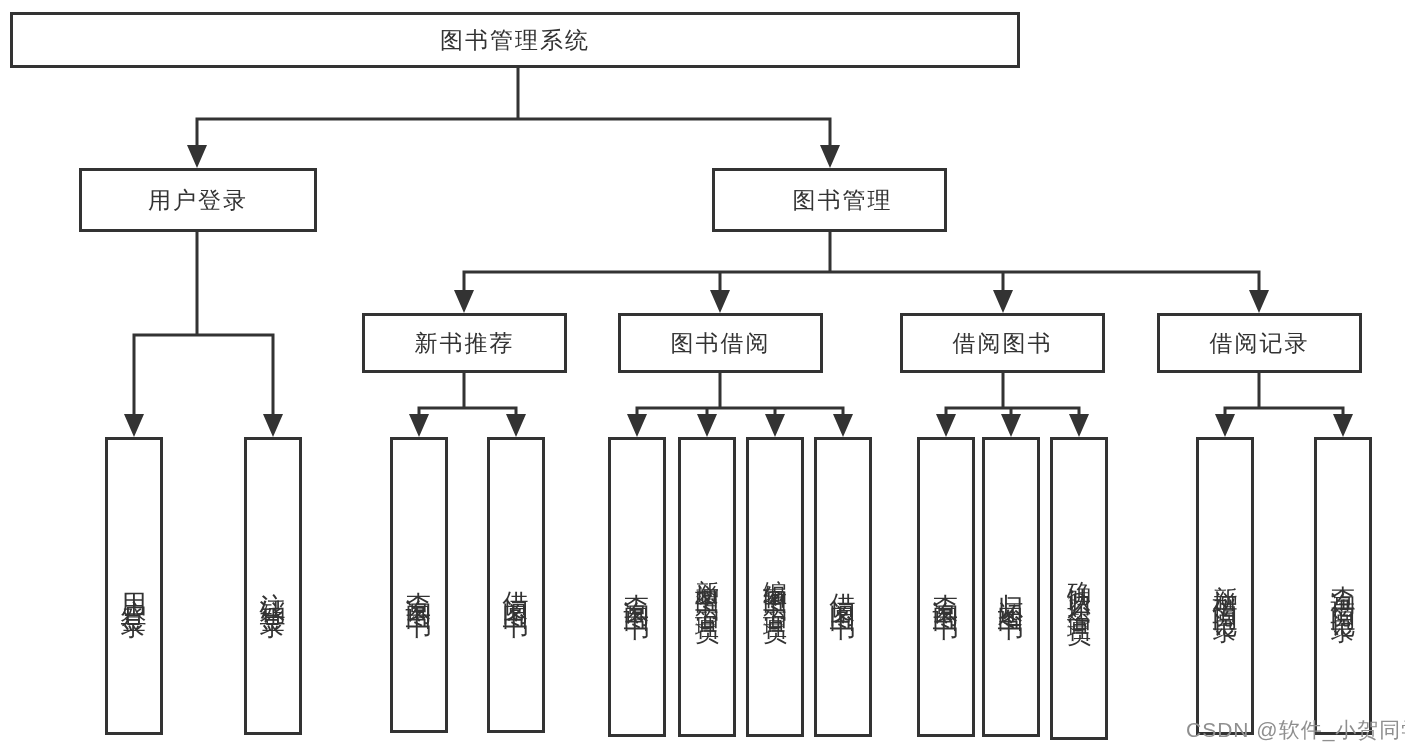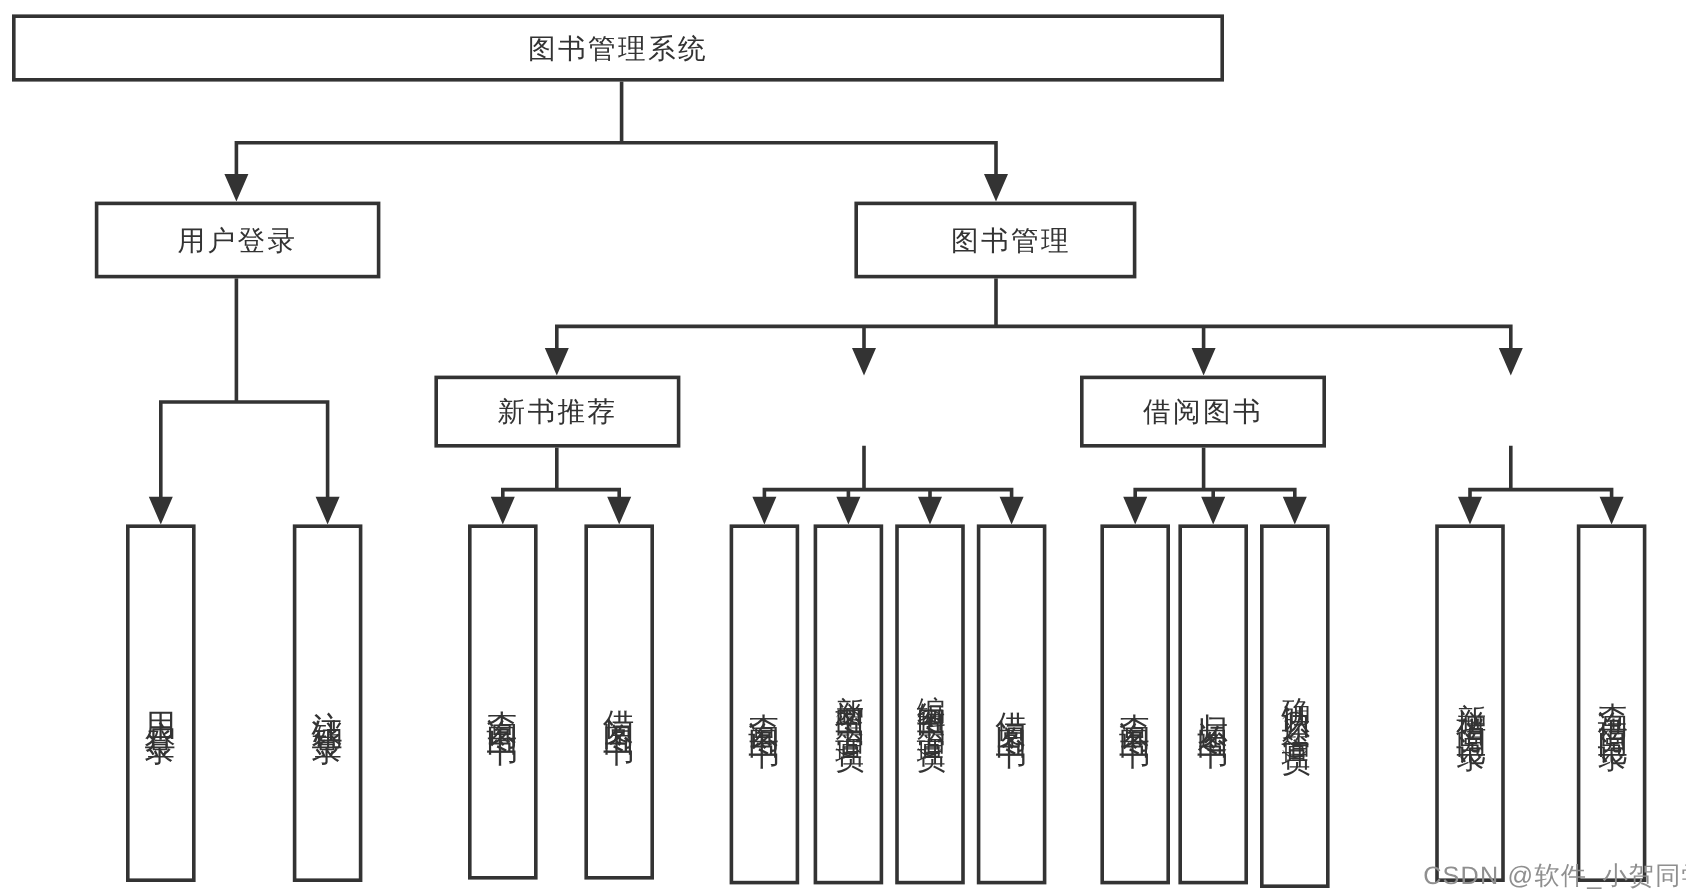--- a/index.html
+++ b/index.html
@@ -102,21 +102,23 @@
       M936 414 h20 l-10 23 z  M1001 414 h20 l-10 23 z M1069 414 h20 l-10 23 z
       M1215 414 h20 l-10 23 z M1333 414 h20 l-10 23 z"></path>
   </svg>
 
   <div class="box h" style="left:10px; top:12px; width:1010px; height:56px;">图书管理系统</div>
 
   <div class="box h" style="left:79px; top:168px; width:238px; height:64px;">用户登录</div>
   <div class="box h" style="left:712px; top:168px; width:235px; height:64px;padding-left:26px;">图书管理</div>
 
   <div class="box h" style="left:362px; top:313px; width:205px; height:60px;">新书推荐</div>
+  <div class="box h" style="left:618px; top:313px; width:205px; height:60px;">图书借阅</div>
   <div class="box h" style="left:900px; top:313px; width:205px; height:60px;">借阅图书</div>
+  <div class="box h" style="left:1157px; top:313px; width:205px; height:60px;">借阅记录</div>
 
   <div class="box v s" style="left:105px; top:437px; width:58px; height:298px;">用户登录</div>
   <div class="box v s" style="left:244px; top:437px; width:58px; height:298px;">注销登录</div>
 
   <div class="box v s" style="left:390px; top:437px; width:58px; height:296px;">查询图书</div>
   <div class="box v s" style="left:487px; top:437px; width:58px; height:296px;">借阅图书</div>
 
   <div class="box v s" style="left:608px; top:437px; width:58px; height:300px;">查询图书</div>
   <div class="box v l" style="left:678px; top:437px; width:58px; height:300px;">新增图书（管理员）</div>
   <div class="box v l" style="left:746px; top:437px; width:58px; height:300px;">编辑图书（管理员）</div>

